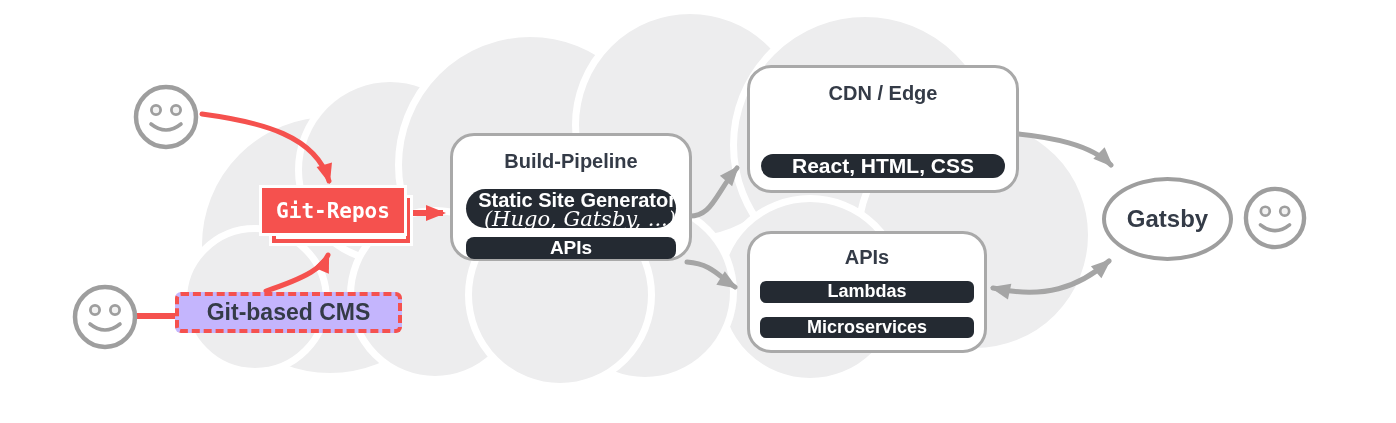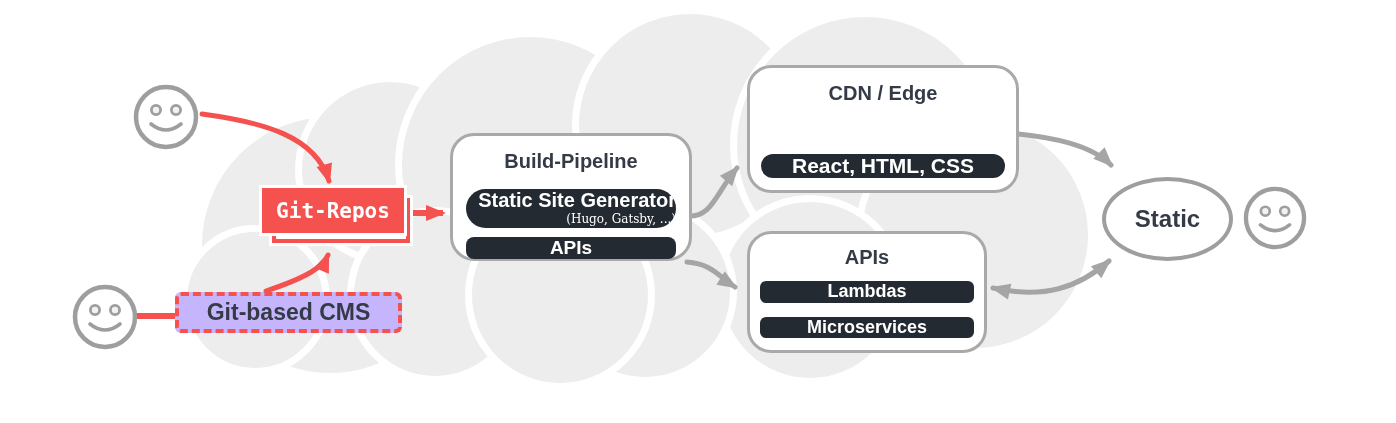--- a/index.html
+++ b/index.html
@@ -52,22 +52,22 @@
   .darkbar{
     background:#242a32;color:#ffffff;border-radius:8px;
     display:flex;flex-direction:column;align-items:center;justify-content:center;
     font-weight:bold;width:100%;
   }
 
   .bp{left:450px;top:133px;width:242px;height:128px;padding:14px 13px 7px 13px;}
   .bp .ptitle{margin-bottom:16px;}
   .bp .ssg{height:48px;border-radius:24px;font-size:20px;line-height:22px;align-items:flex-end;}
   .bp .ssg .sub{
-    font-family:"DejaVu Serif",serif;font-weight:normal;
-    font-size:12px;line-height:17px;
+    font-family:"DejaVu Serif",serif;font-style:italic;font-weight:normal;
+    font-size:21px;line-height:17px;
   }
   .bp .apibar{height:26px;margin-top:9px;font-size:19px;}
 
   .cdn{left:747px;top:65px;width:272px;height:128px;padding:14px 11px;}
   .cdn .ptitle{margin-bottom:13px;}
   .cdn .react{height:56px;border-radius:17px;font-size:21px;margin-top:36px;}
 
   .apis{left:747px;top:231px;width:240px;height:122px;padding:12px 10px;}
   .apis .ptitle{margin-bottom:12px;}
   .apis .item{height:25px;border-radius:6px;font-size:18px;}
@@ -179,16 +179,16 @@
     <div class="ptitle">APIs</div>
     <div class="darkbar item">
       <span>Lambdas</span>
     </div>
     <div class="darkbar item">
       <span>Microservices</span>
     </div>
   </div>
 
   <div class="browser tdark">
-    <span>Static</span>
+    <span>Gatsby</span>
   </div>
 
 </div>
 
 </body></html>

